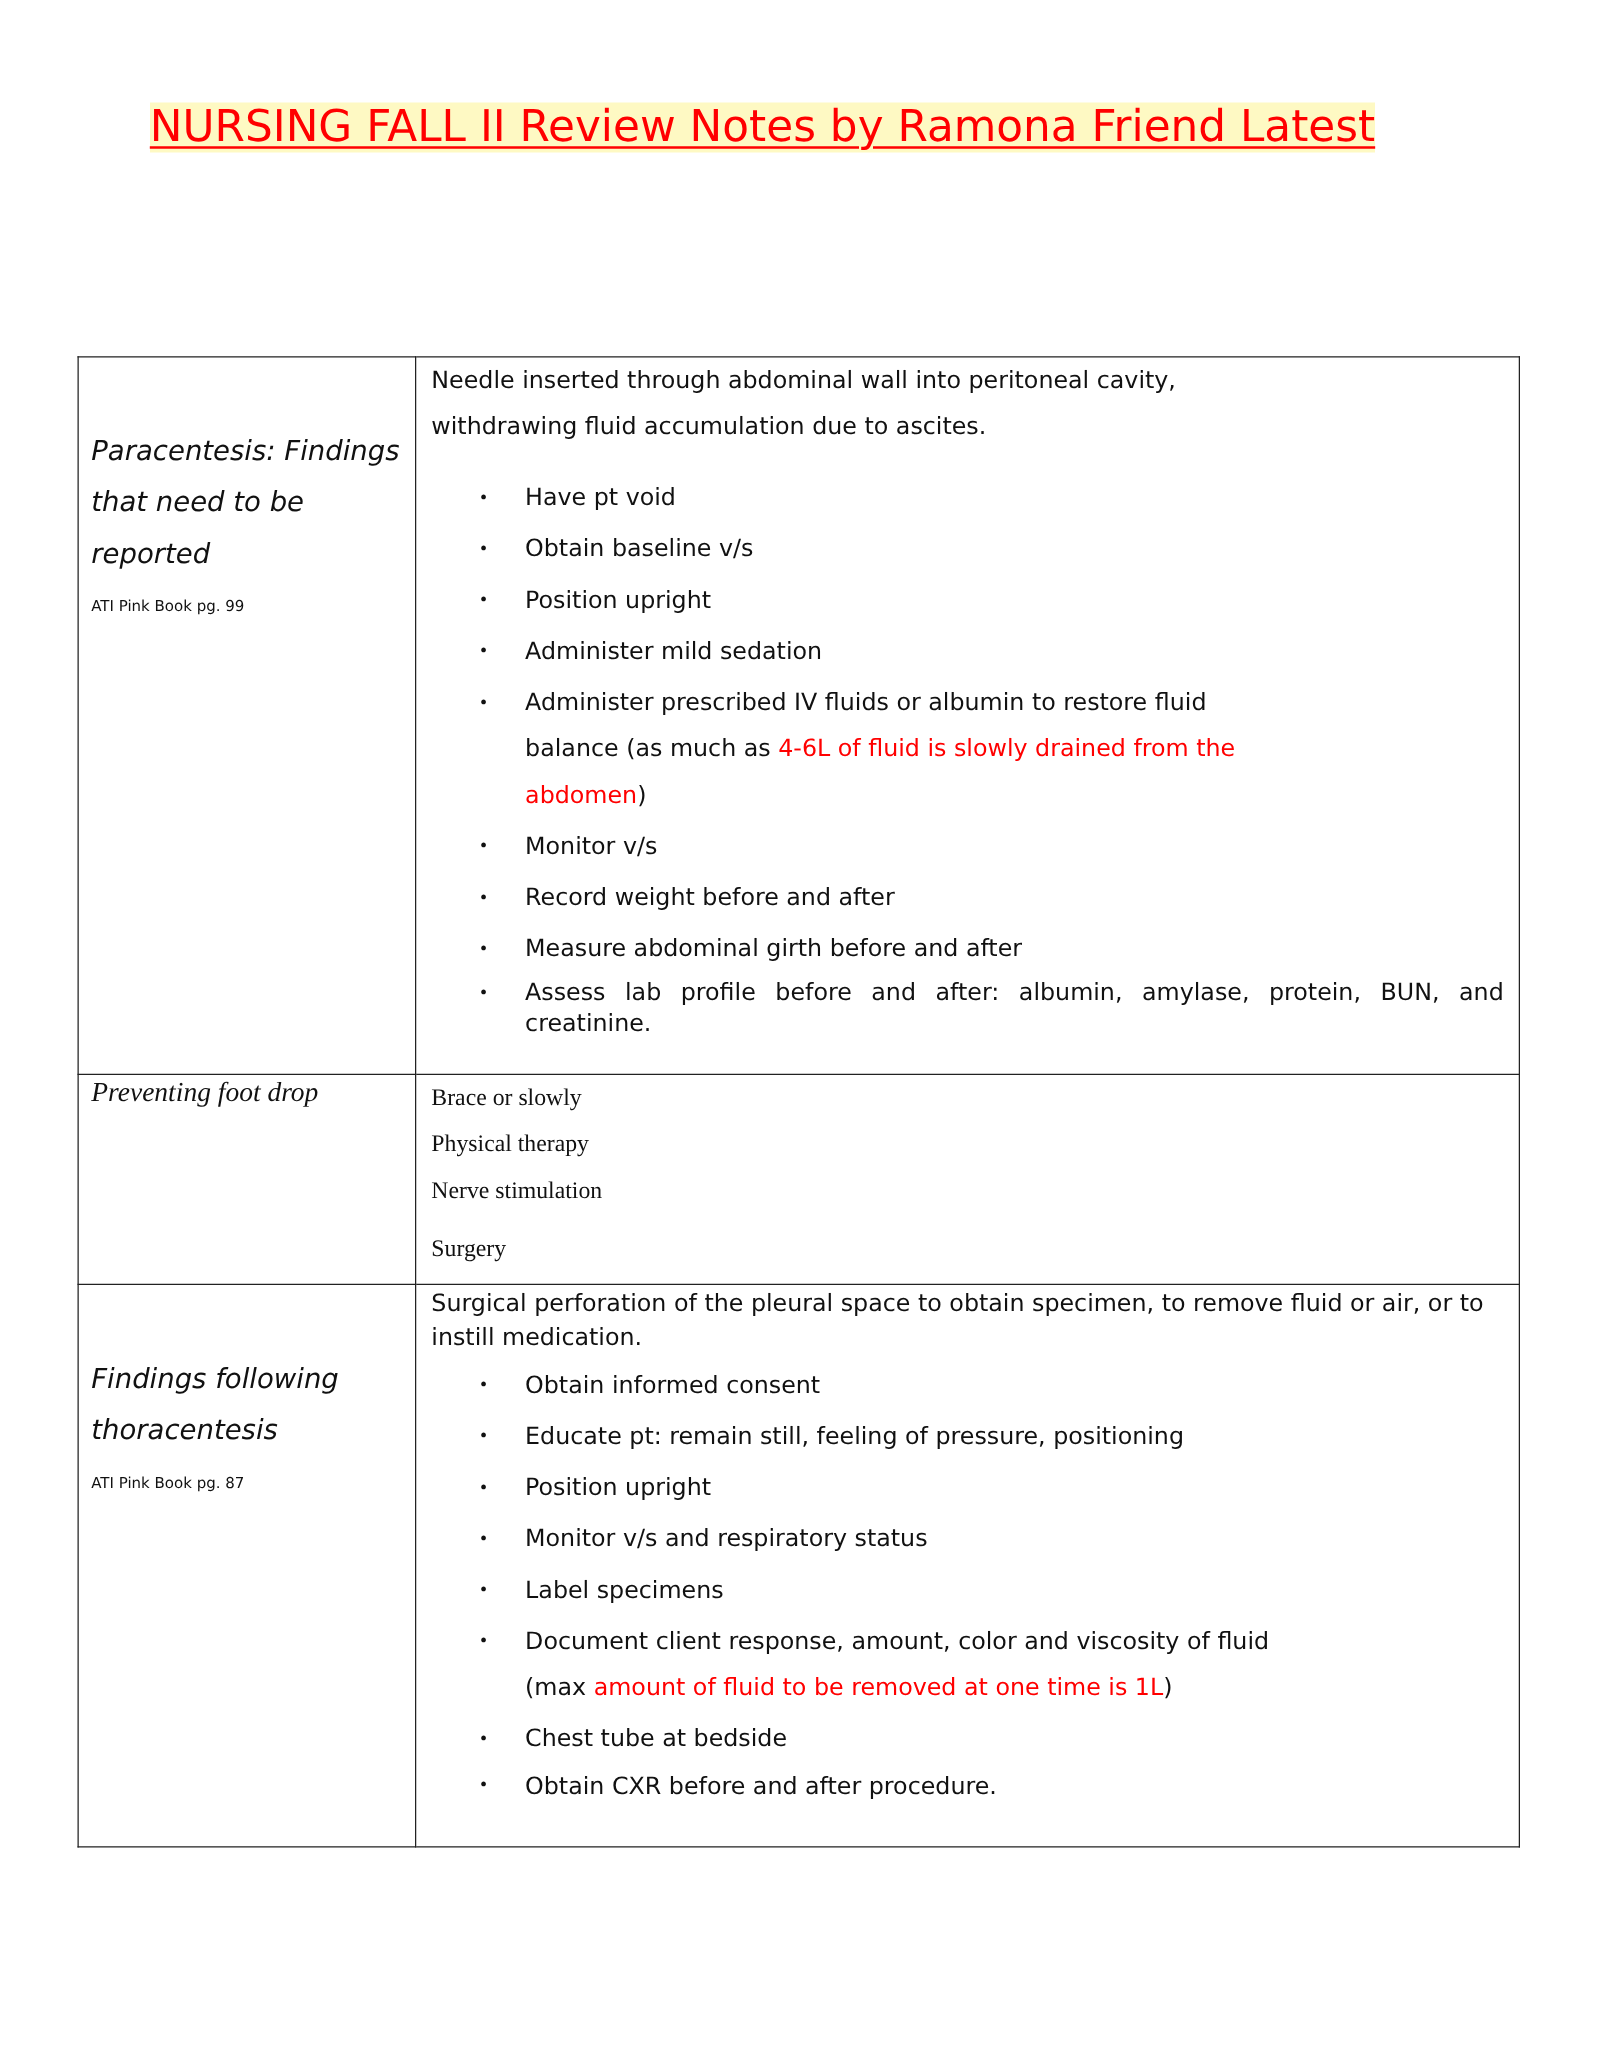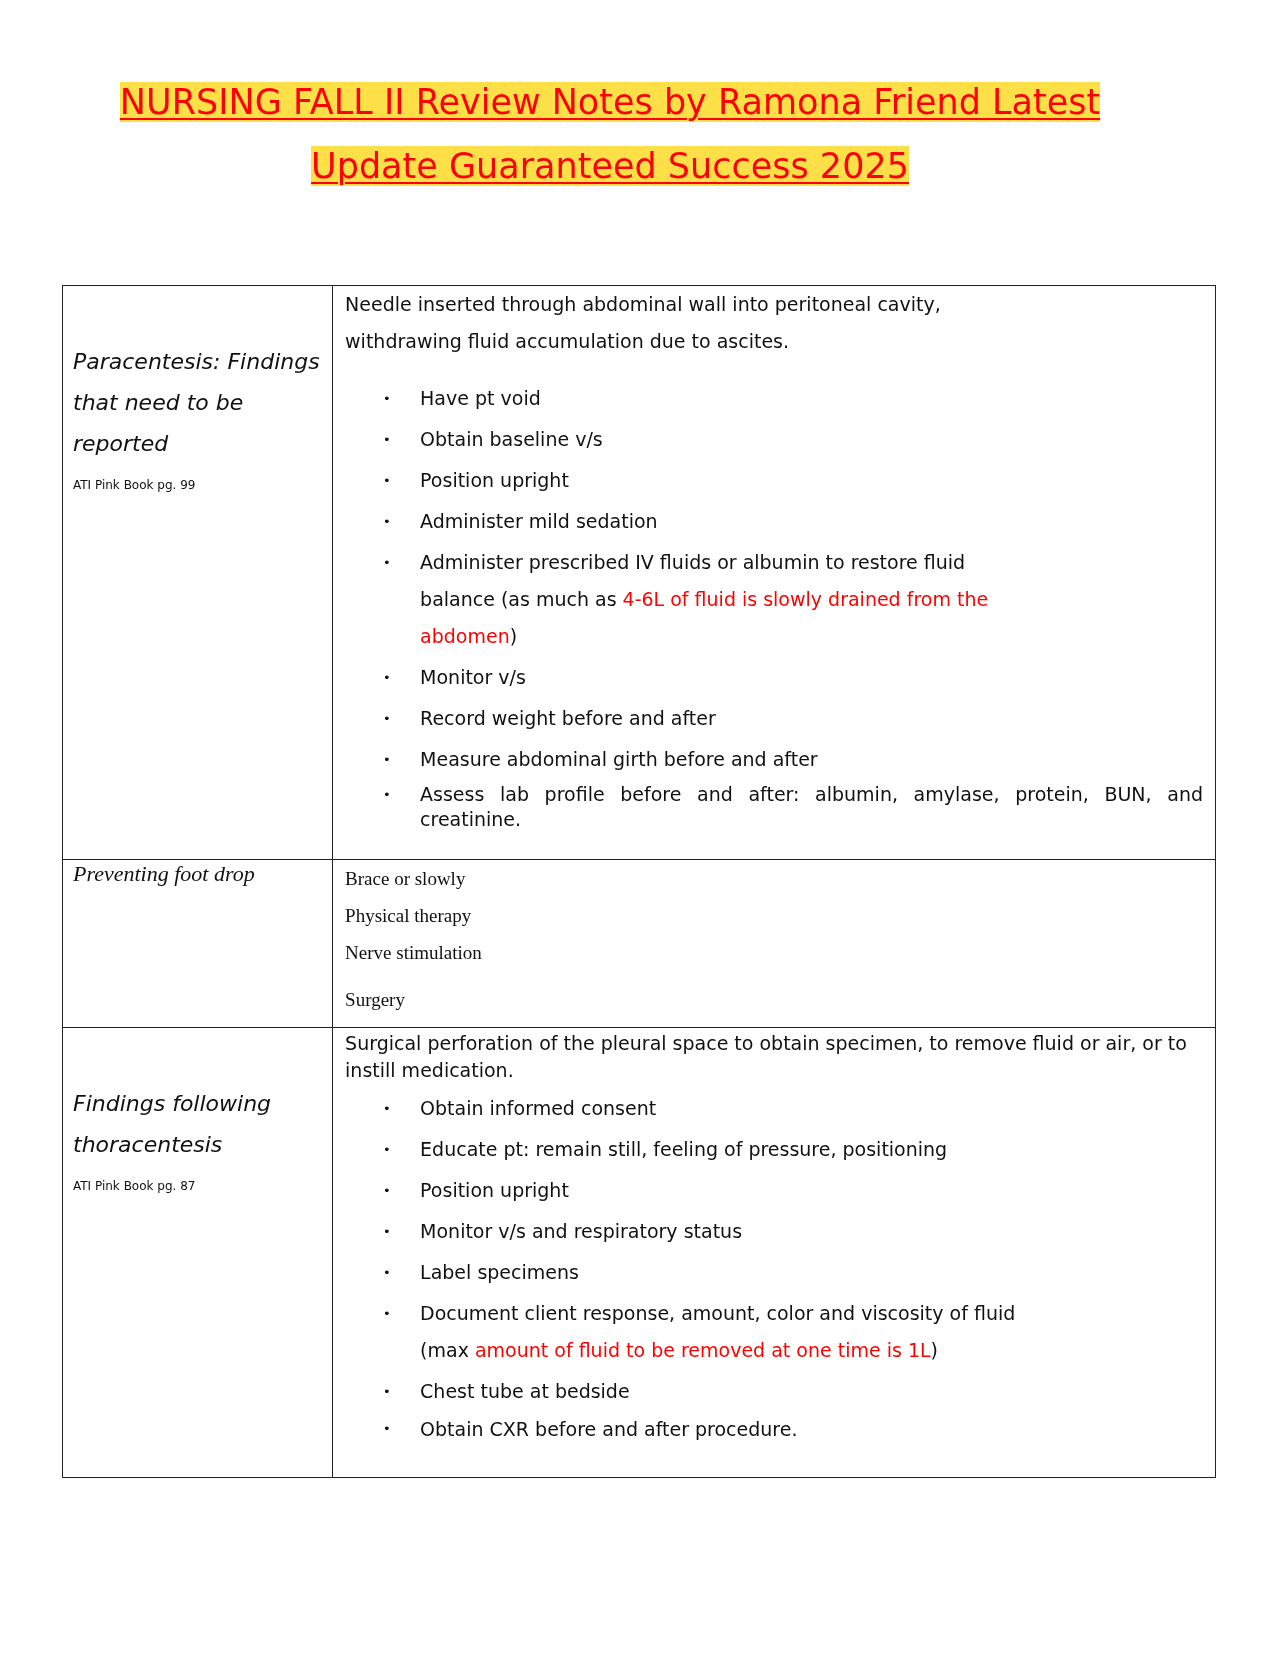--- a/index.html
+++ b/index.html
@@ -5,21 +5,21 @@
     html, body { margin: 0; padding: 0; background: #ffffff; }
     body {
       width: 1280px; height: 1656px; position: relative; overflow: hidden;
       font-family: "DejaVu Sans", sans-serif; color: #111111;
     }
     .title {
       position: absolute; left: 60px; top: 70px; width: 1100px;
       text-align: center; font-size: 35px; line-height: 64px; color: #ff0000;
     }
     .title span {
-      background: #fde047; text-decoration: underline; text-decoration-thickness: 2px;
+      background: #fef9c3; text-decoration: underline; text-decoration-thickness: 2px;
       text-underline-offset: 4px;
     }
     table.notes {
       position: absolute; left: 62px; top: 285px; width: 1154px;
       border-collapse: collapse;
     }
     table.notes td, table.notes th {
       border: 1.5px solid #222;
       vertical-align: top;
       padding: 0;
@@ -41,21 +41,20 @@
     }
     ul.items li.tight { line-height: 25px; text-align: justify; }
     .red { color: #ff0000; }
     .plain-line { line-height: 37px; }
   </style>
 </head>
 <body>
 
 <div class="title">
   <span>NURSING FALL II Review Notes by Ramona Friend Latest</span><br>
-  <span>Update Guaranteed Success 2025</span>
 </div>
 
 <table class="notes">
   <tbody>
 
   <tr style="height:574px;">
     <td class="topic-cell">
       <div style="height:55px;"></div>
       <div class="topic-title">
         <span>Paracentesis: Findings</span><br>

